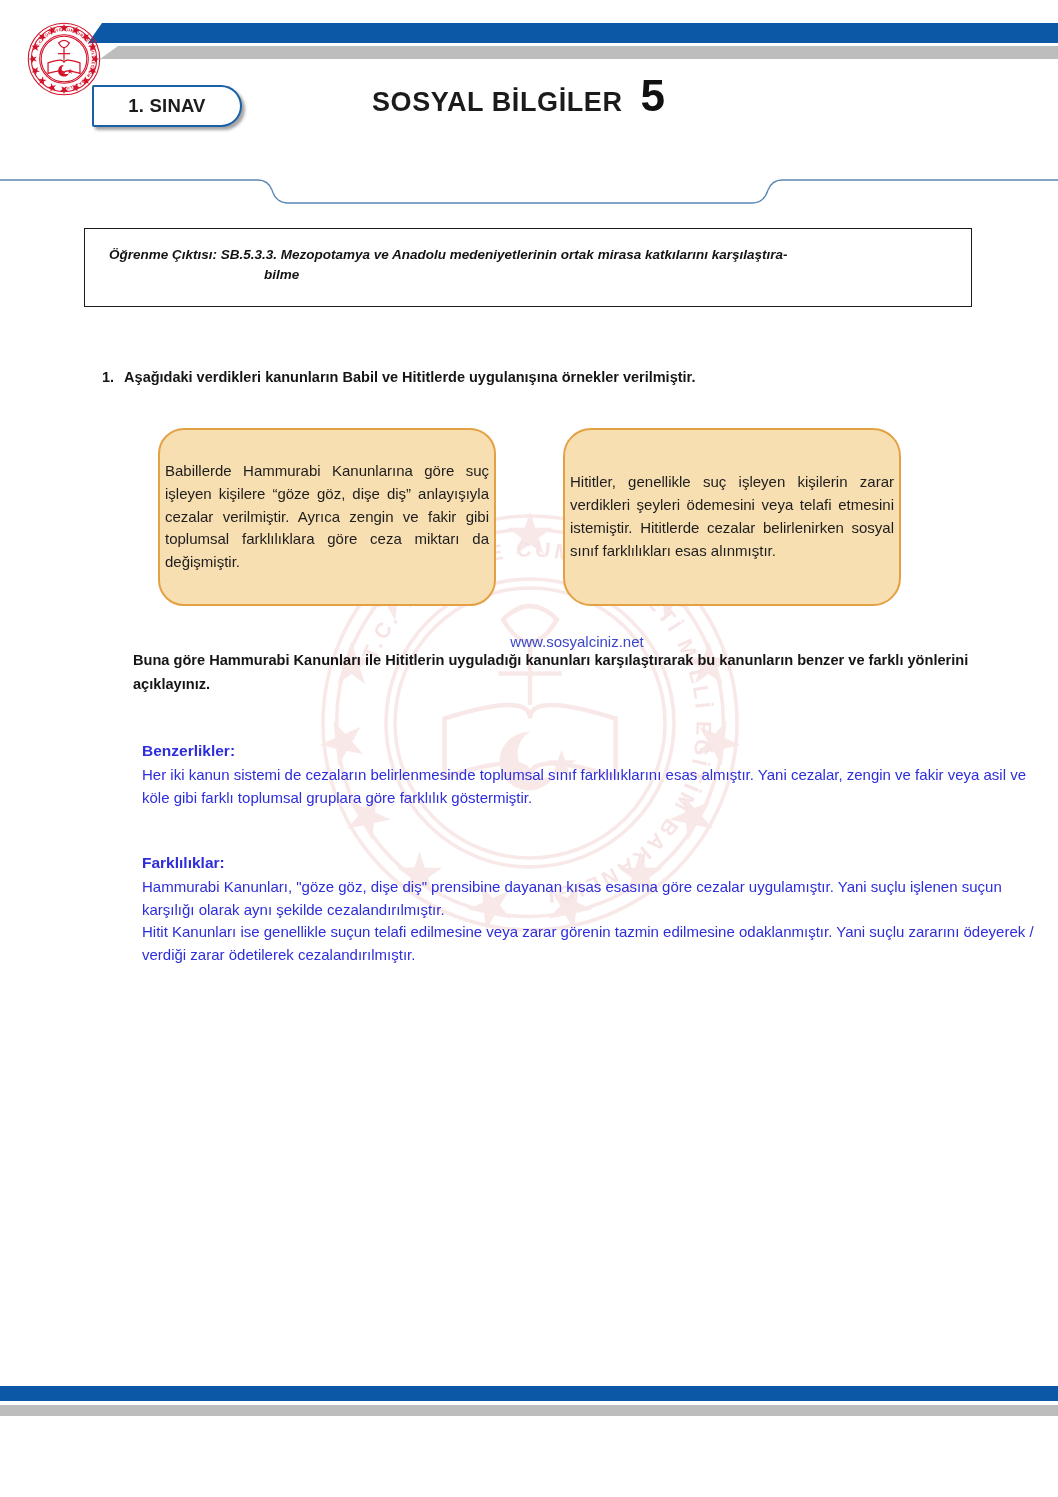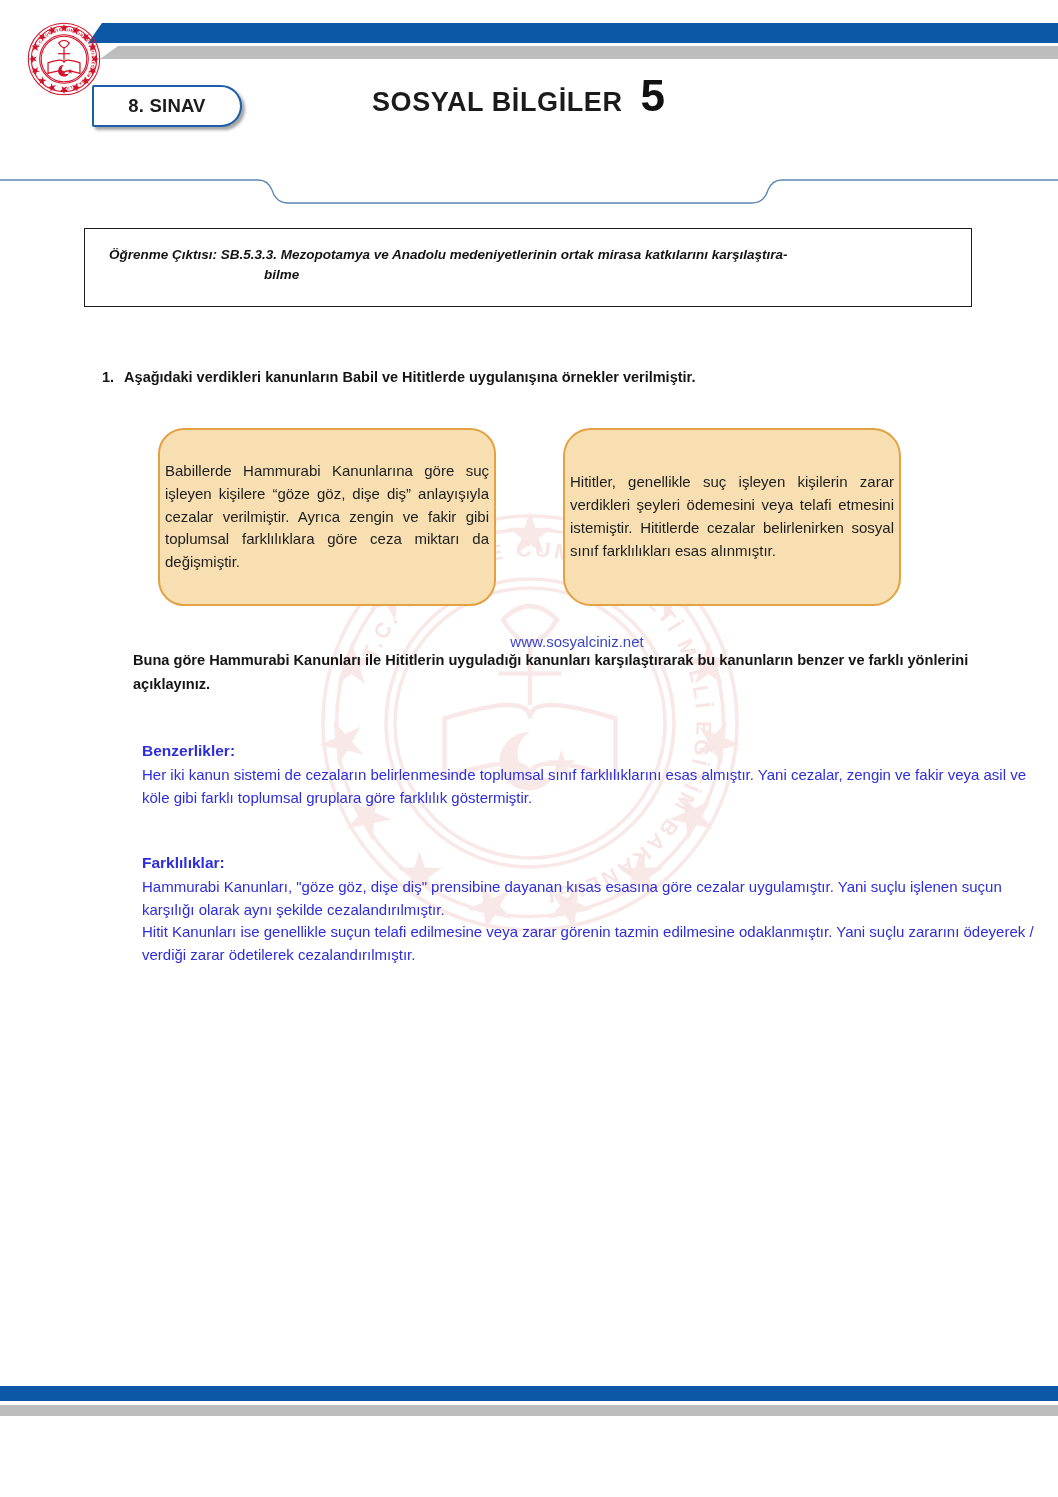--- a/index.html
+++ b/index.html
@@ -357,21 +357,21 @@
       </g>
       <g fill="#d3122a">
         <path d="M50 58 a7.5 7.5 0 1 0 6.4 11 a6 6 0 1 1 -6.4 -11 z"></path>
         <polygon points="58,62.5 58.9,65.2 61.7,65.2 59.4,66.9 60.3,69.6 58,67.9 55.7,69.6 56.6,66.9 54.3,65.2 57.1,65.2"></polygon>
       </g>
     </svg>
   </div>
 
   <div class="exam-badge">
     <div class="shape"></div>
-    <div class="lbl">8. SINAV</div>
+    <div class="lbl">1. SINAV</div>
   </div>
 
   <div class="title-wrap">
     <span class="title-main">SOSYAL BİLGİLER</span>
     <span class="title-grade">5</span>
   </div>
 
   <div class="tab-divider">
     <svg width="1058" height="34" viewBox="0 0 1058 34" xmlns="http://www.w3.org/2000/svg">
       <path d="M0 4 L258 4 Q268 4 272 14 Q276 27 288 27 L752 27 Q764 27 768 14 Q772 4 782 4 L1058 4" fill="none" stroke="#5b87b5" stroke-width="1.3"></path>

